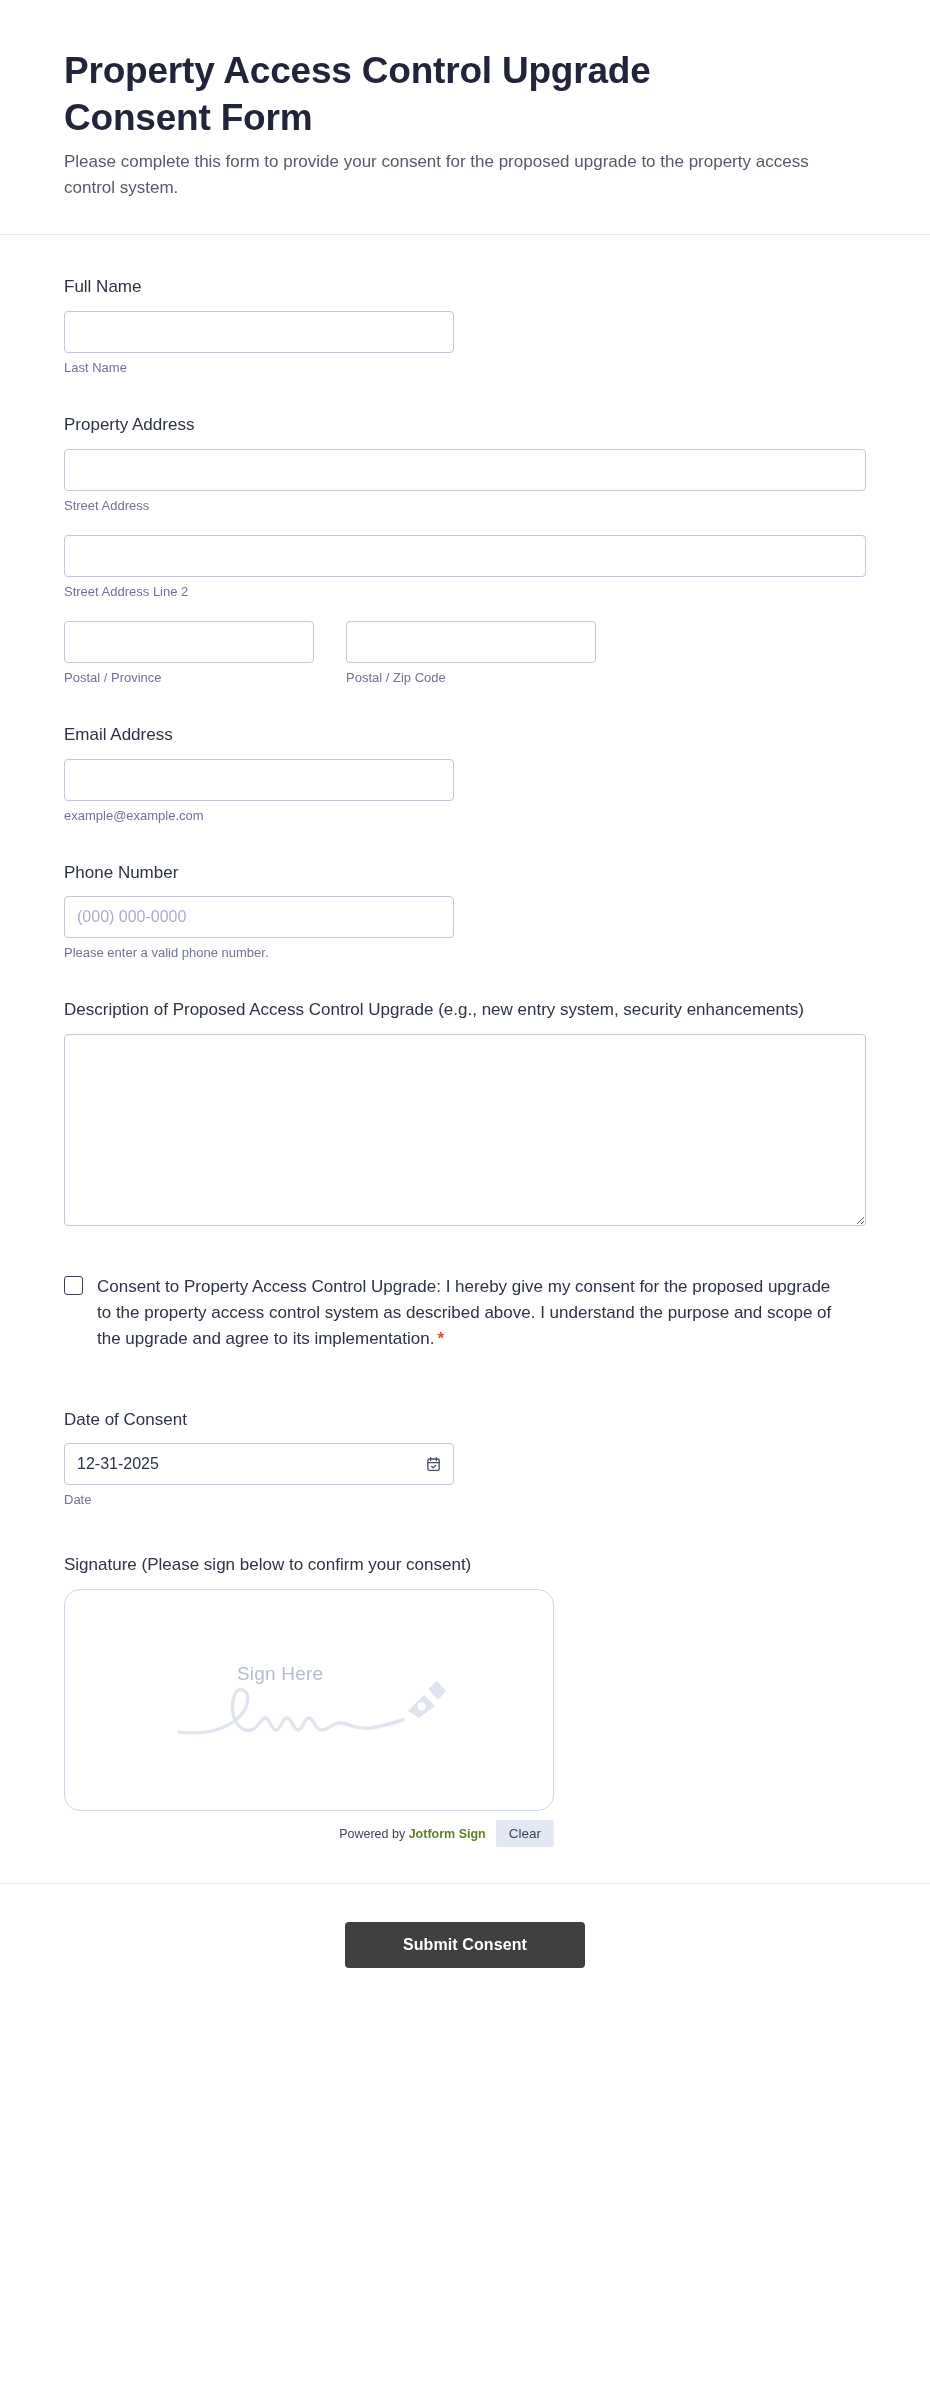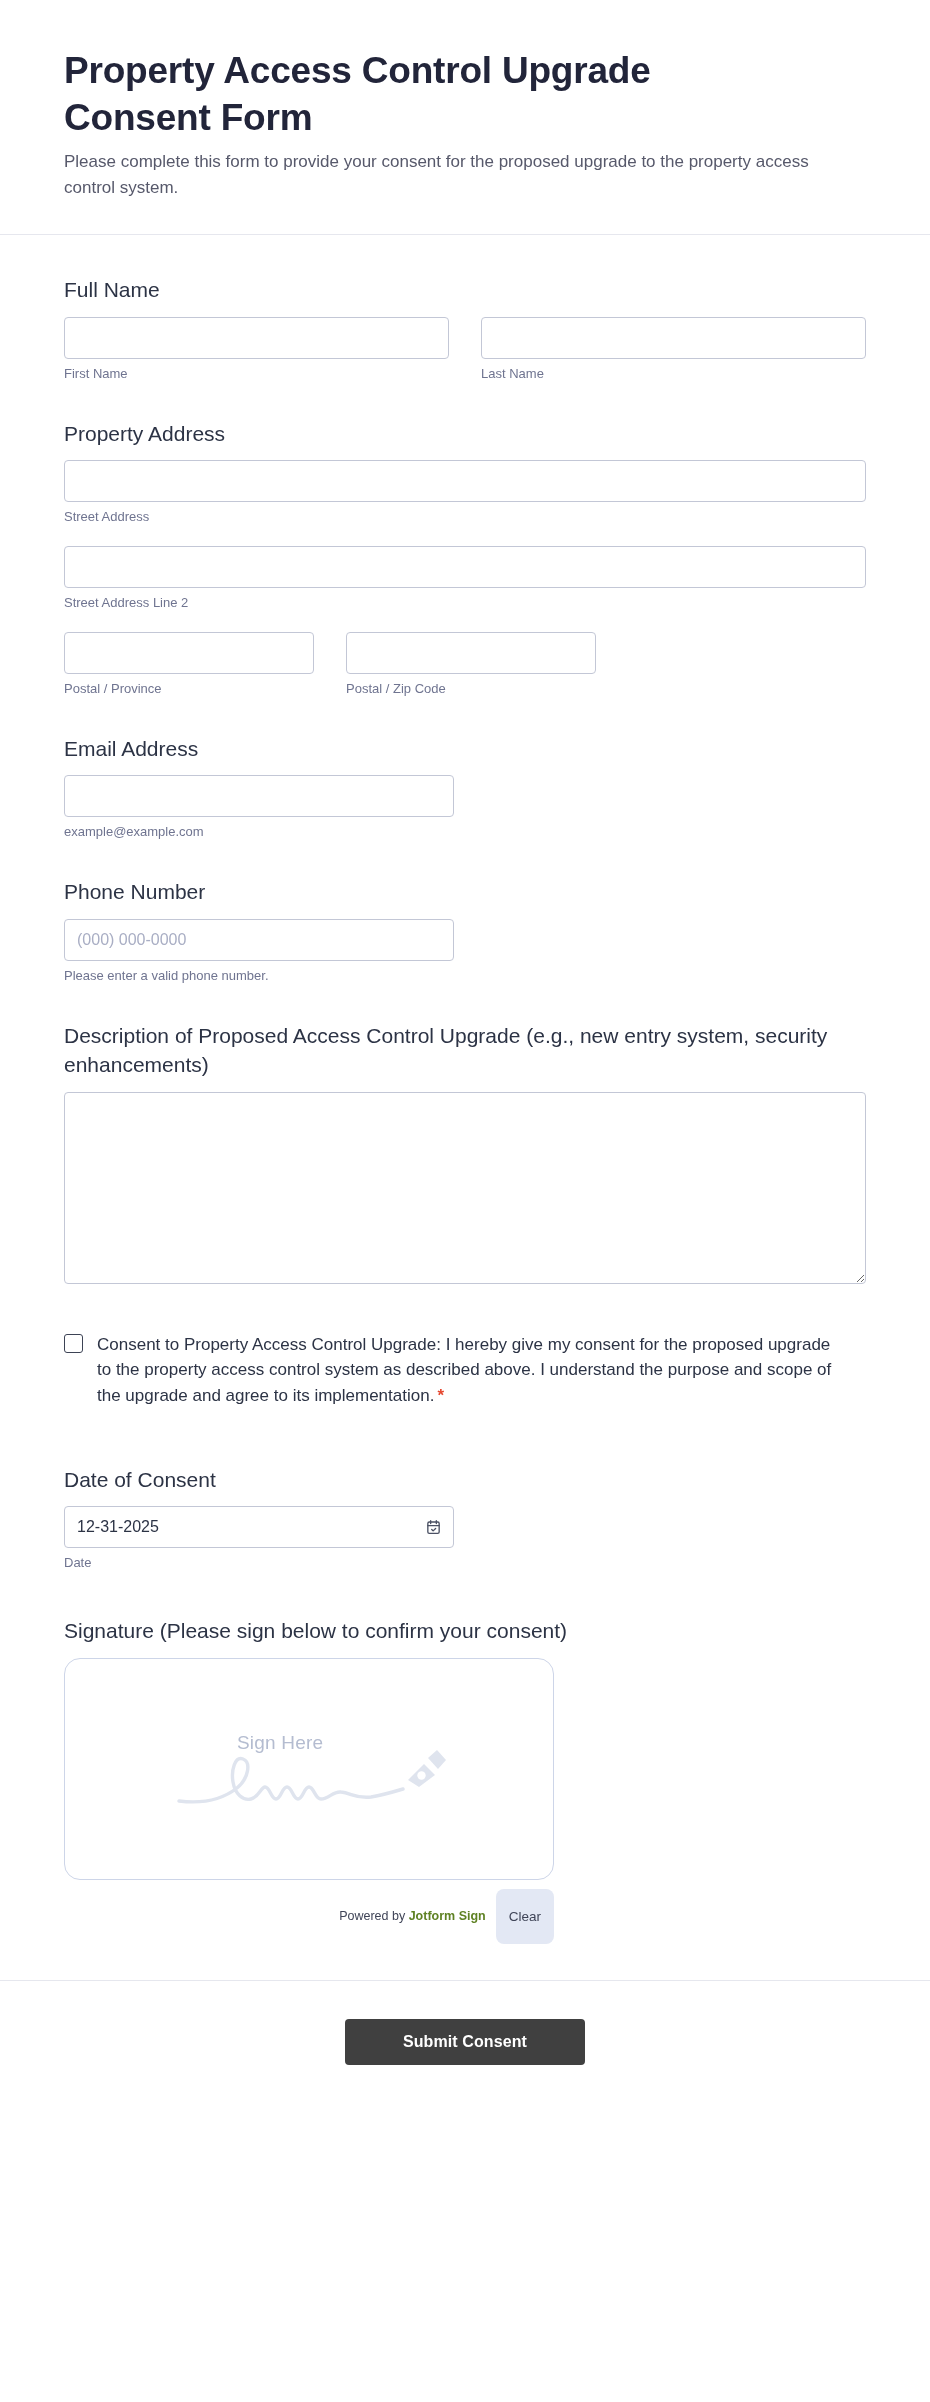--- a/index.html
+++ b/index.html
@@ -35,21 +35,21 @@
     margin: 0;
     max-width: 790px;
     font-weight: 400;
   }
 
   
   .form-body { padding: 40px 64px 0 64px; }
 
   .field-block { margin-bottom: 38px; }
   .field-label {
-    font-size: 21px;
+    font-size: 17px;
     font-weight: 400;
     color: #2c3345;
     line-height: 1.4;
     margin-bottom: 12px;
     display: block;
     max-width: 790px;
   }
   .sub-label {
     font-size: 13px;
     color: #6f7490;
@@ -180,24 +180,24 @@
   }
   .powered {
     font-size: 12.5px;
     color: #3f4457;
   }
   .powered b { color: #5f8224; font-weight: 700; }
   .clear-btn {
     background: #e3e8f4;
     color: #3f4457;
     border: none;
-    border-radius: 8px;
+    border-radius: 2px;
     font-size: 13.5px;
     font-family: "Liberation Sans", sans-serif;
-    padding: 20px 13px;
+    padding: 6px 13px;
     cursor: pointer;
   }
 
   
   .form-footer {
     margin-top: 36px;
     border-top: 1px solid #e6e7ee;
     padding: 38px 0 60px 0;
     display: flex;
     justify-content: center;
@@ -226,24 +226,20 @@
   <div class="form-header">
     <h1 class="form-title">Property Access Control Upgrade Consent Form</h1>
     <p class="form-subtitle">Please complete this form to provide your consent for the proposed upgrade to the property access control system.</p>
   </div>
 
   <div class="form-body">
 
     <div class="field-block">
       <span class="field-label">Full Name</span>
       <div class="row">
-        <div class="col w-name">
-          <input class="text-input" type="text" value="" style="">
-          <span class="sub-label">First Name</span>
-        </div>
         <div class="col w-name">
           <input class="text-input" type="text" value="" style="">
           <span class="sub-label">Last Name</span>
         </div>
       </div>
     </div>
 
     <div class="field-block">
       <span class="field-label">Property Address</span>
 

